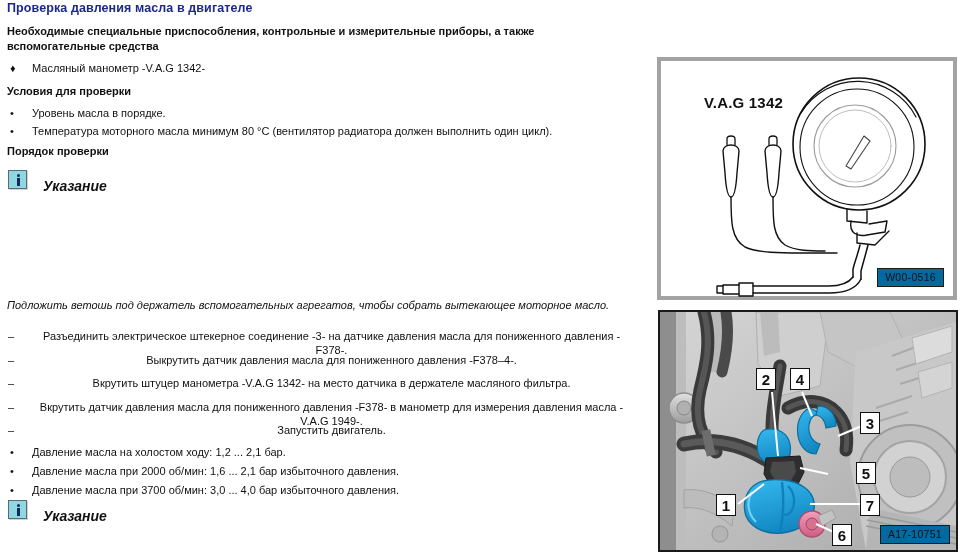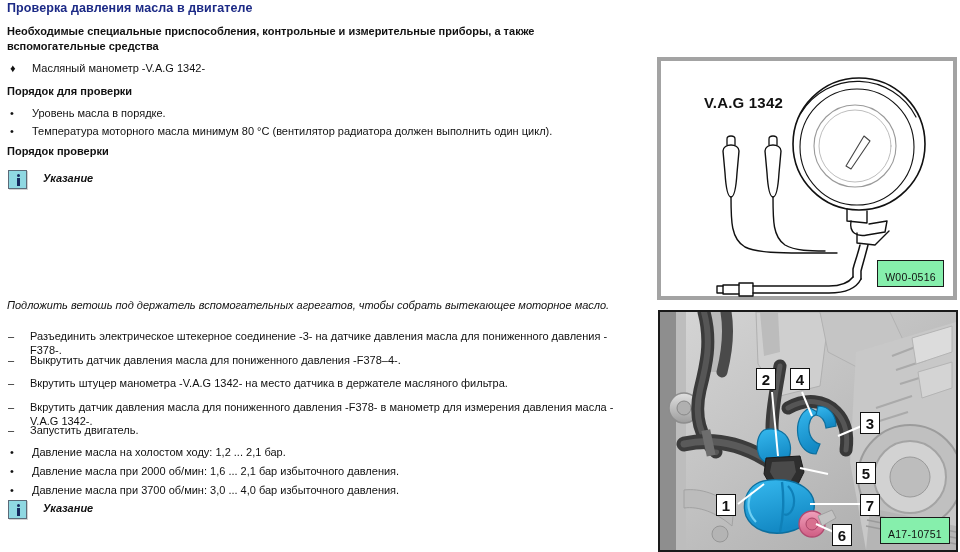--- a/index.html
+++ b/index.html
@@ -118,22 +118,22 @@
     position: absolute;
     left: 8px;
     top: 7px;
     width: 3px;
     height: 8px;
     background: #16295e;
   }
   .note-lbl {
     position: absolute;
     left: 36px;
-    top: 2px;
-    font-size: 11px;
+    top: 8px;
+    font-size: 14px;
     font-style: italic;
     font-weight: bold;
     color: #111;
     white-space: nowrap;
   }
 
   .italic-para {
     position: absolute;
     left: 7px;
     font-size: 11px;
@@ -155,20 +155,21 @@
   }
   .step .mark {
     position: absolute;
     left: 0;
     top: 0;
     width: 14px;
   }
   .step .txt {
     display: block;
     margin-left: 22px;
+    text-align: center;
   }
   .step.s0 { top: 329px; }
   .step.s1 { top: 353px; }
   .step.s2 { top: 376px; }
   .step.s3 { top: 400px; }
   .step.s4 { top: 423px; }
 
   .press {
     position: absolute;
     left: 10px;
@@ -213,24 +214,24 @@
     font-size: 15px;
     font-weight: bold;
     color: #111;
     letter-spacing: 0.2px;
     white-space: nowrap;
   }
 
   .code-box {
     position: absolute;
     border: 1px solid #1a1a1a;
-    background: #86efac;
+    background: #0369a1;
     font-size: 10.5px;
     color: #111;
-    padding: 10px 7px 3px 7px;
+    padding: 2px 7px 3px 7px;
     letter-spacing: 0.3px;
     white-space: nowrap;
     line-height: 12px;
   }
   .code-box.g { right: 9px;  bottom: 9px; }
   .code-box.p { right: 6px;  bottom: 6px; text-align: center; }
 
   
   .callout {
     position: absolute;
@@ -256,21 +257,21 @@
 
   <div class="page-title">Проверка давления масла в двигателе</div>
 
   <div class="lead">Необходимые специальные приспособления, контрольные и измерительные приборы, а также вспомогательные средства</div>
 
   <div class="li b1">
     <span class="mark">♦</span>
     <span class="txt">Масляный манометр -V.A.G 1342-</span>
   </div>
 
-  <div class="subhead cond">Порядок для проверки</div>
+  <div class="subhead cond">Условия для проверки</div>
 
   <div class="li b2">
     <span class="mark">•</span>
     <span class="txt">Уровень масла в порядке.</span>
   </div>
   <div class="li b3">
     <span class="mark">•</span>
     <span class="txt">Температура моторного масла минимум 80 °С (вентилятор радиатора должен выполнить один цикл).</span>
   </div>
 
@@ -290,21 +291,21 @@
   <div class="step s1">
     <span class="mark">–</span>
     <span class="txt">Выкрутить датчик давления масла для пониженного давления -F378–4-.</span>
   </div>
   <div class="step s2">
     <span class="mark">–</span>
     <span class="txt">Вкрутить штуцер манометра -V.A.G 1342- на место датчика в держателе масляного фильтра.</span>
   </div>
   <div class="step s3">
     <span class="mark">–</span>
-    <span class="txt">Вкрутить датчик давления масла для пониженного давления -F378- в манометр для измерения давления масла -V.A.G 1342-.</span>
+    <span class="txt">Вкрутить датчик давления масла для пониженного давления -F378- в манометр для измерения давления масла -V.A.G 1949-.</span>
   </div>
   <div class="step s4">
     <span class="mark">–</span>
     <span class="txt">Запустить двигатель.</span>
   </div>
 
   <div class="press p0">
     <span class="mark">•</span>
     <span class="txt">Давление масла на холостом ходу: 1,2 ... 2,1 бар.</span>
   </div>

